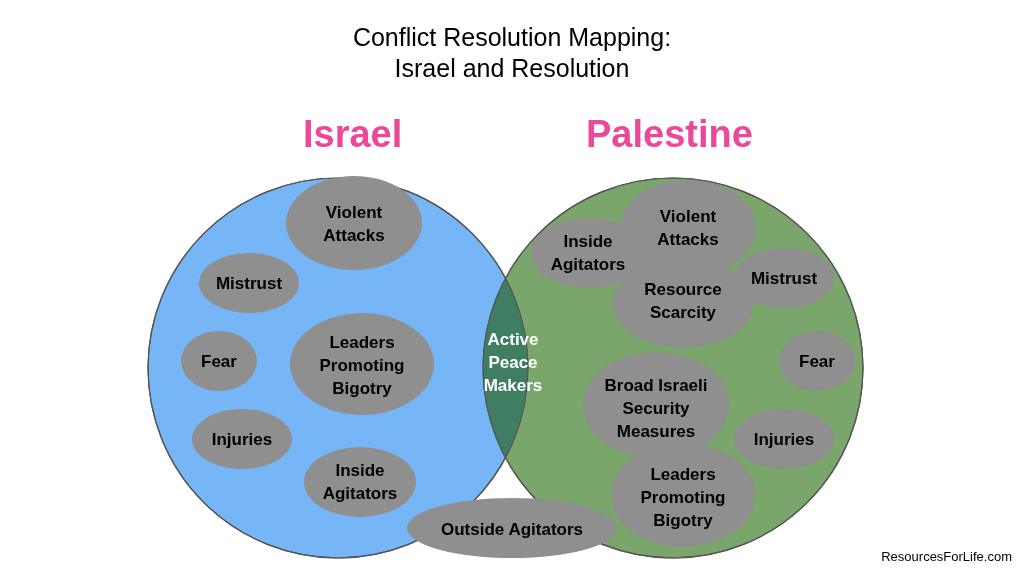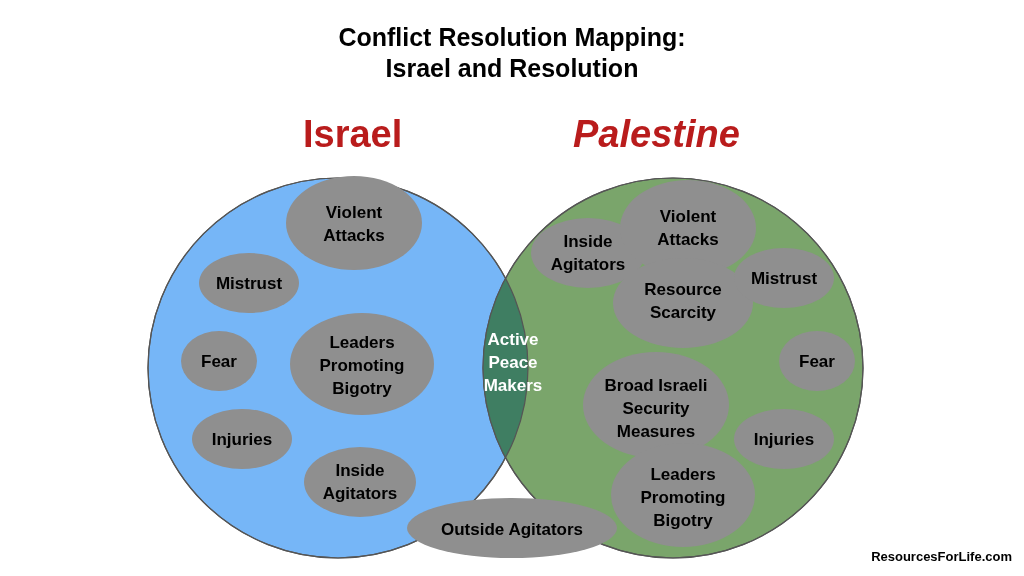--- a/index.html
+++ b/index.html
@@ -1,32 +1,32 @@
 <!DOCTYPE html>
 <html><head>
   <meta charset="utf-8">
   <style>
     html, body { margin:0; padding:0; background:#ffffff; }
     body { width:1024px; height:576px; position:relative; overflow:hidden; font-family:"Liberation Sans", sans-serif; }
-    .title { position:absolute; left:0; width:1024px; text-align:center; font-weight:bold; font-size:25px; color:#000; line-height:31px; }
+    .title { position:absolute; left:0; width:1024px; text-align:center; font-weight:normal; font-size:25px; color:#000; line-height:31px; }
     .t1 { top:22px; }
     .t2 { top:53px; }
-    .setlabel { position:absolute; font-weight:bold; font-size:38px; color:#b91c1c; top:113px; }
-    .footer { position:absolute; right:12px; top:549px; font-weight:bold; font-size:13px; color:#000; }
+    .setlabel { position:absolute; font-weight:bold; font-size:38px; color:#ec4899; top:113px; }
+    .footer { position:absolute; right:12px; top:549px; font-weight:normal; font-size:13px; color:#000; }
     svg { position:absolute; left:0; top:0; }
     .node-text { font-family:"Liberation Sans", sans-serif; font-weight:bold; font-size:17px; fill:#000; text-anchor:middle; }
     .peace-text { font-family:"Liberation Sans", sans-serif; font-weight:bold; font-size:17px; fill:#fff; text-anchor:middle; }
   </style>
 </head>
 <body>
 
 <div class="title t1">Conflict Resolution Mapping:</div>
 <div class="title t2">Israel and Resolution</div>
 <div class="setlabel" style="left:303px;">Israel</div>
-<div class="setlabel" style="left:573px;font-style:italic;">Palestine</div>
+<div class="setlabel" style="left:586px;">Palestine</div>
 
 <svg width="1024" height="576" viewBox="0 0 1024 576">
   <defs>
     <clipPath id="clipIsrael">
         <circle cx="338" cy="368" r="190"></circle>
       </clipPath>
   </defs>
 
   <circle cx="338" cy="368" r="190" fill="#76b6f7" stroke="#555" stroke-width="1.2"></circle>
 

